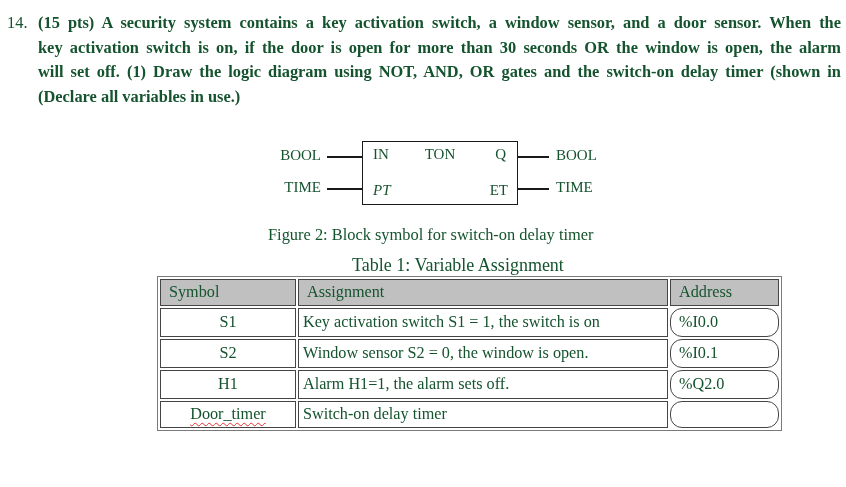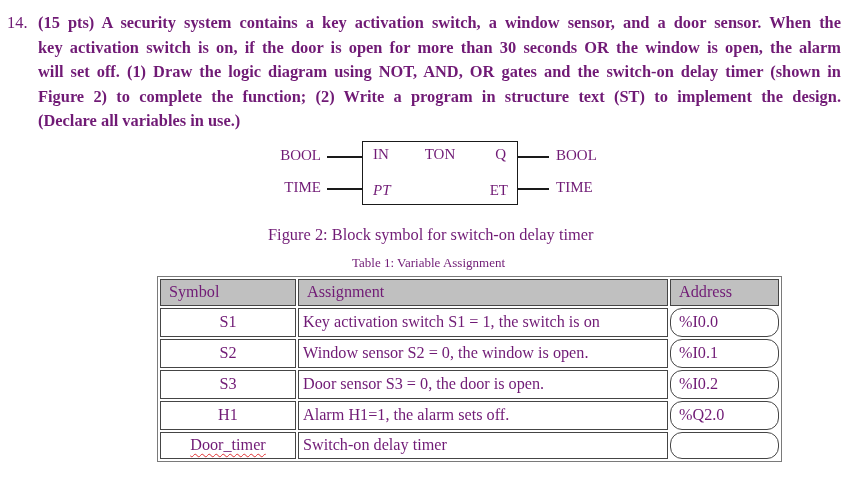--- a/index.html
+++ b/index.html
@@ -3,21 +3,21 @@
 <meta charset="utf-8">
 <style>
   * { margin: 0; padding: 0; box-sizing: border-box; }
   html, body { background: #ffffff; }
   .page {
     position: relative;
     width: 846px;
     height: 487px;
     background: #ffffff;
     font-family: "Liberation Serif", "DejaVu Serif", serif;
-    color: #701a75;
+    color: #14532d;
     overflow: hidden;
   }
 
   
   .para {
     position: absolute;
     left: 7px; top: 11px;
     width: 834px;
     font-size: 16.4px;
     line-height: 24.5px;
@@ -71,21 +71,21 @@
   .fig-caption {
     position: absolute;
     left: 268px; top: 225px;
     font-size: 16.4px;
   }
 
   
   .tbl-caption {
     position: absolute;
     left: 352px; top: 255px;
-    font-size: 13px;
+    font-size: 18px;
   }
   table.vars {
     position: absolute;
     left: 157px; top: 276px;
     width: 625px;
     table-layout: fixed;
     border-collapse: separate;
     border-spacing: 2px;
     border: 1px solid #7a7a7a;
     font-size: 16.2px;
@@ -118,21 +118,20 @@
 </head>
 <body>
 
 <div class="page">
 
   <div class="para">
     <span class="num">14.</span>
     <div class="pline">(15 pts) A security system contains a key activation switch, a window sensor, and a door sensor. When the</div>
     <div class="pline">key activation switch is on, if the door is open for more than 30 seconds OR the window is open, the alarm</div>
     <div class="pline">will set off. (1) Draw the logic diagram using NOT, AND, OR gates and the switch-on delay timer (shown in</div>
-    <div class="pline">Figure 2) to complete the function; (2) Write a program in structure text (ST) to implement the design.</div>
     <div class="pline last">(Declare all variables in use.)</div>
   </div>
 
   <div class="ton-box">
     <span class="port port-in">IN</span>
     <span class="port port-ton">TON</span>
     <span class="port port-q">Q</span>
     <span class="port port-pt">PT</span>
     <span class="port port-et">ET</span>
   </div>
@@ -165,25 +164,20 @@
       <td class="sym">S1</td>
       <td class="asg">Key activation switch S1 = 1, the switch is on</td>
       <td class="adr">%I0.0</td>
     </tr>
     <tr>
       <td class="sym">S2</td>
       <td class="asg">Window sensor S2 = 0, the window is open.</td>
       <td class="adr">%I0.1</td>
     </tr>
     <tr>
-      <td class="sym">S3</td>
-      <td class="asg">Door sensor S3 = 0, the door is open.</td>
-      <td class="adr">%I0.2</td>
-    </tr>
-    <tr>
       <td class="sym">H1</td>
       <td class="asg">Alarm H1=1, the alarm sets off.</td>
       <td class="adr">%Q2.0</td>
     </tr>
     <tr>
       <td class="sym">
         <span class="squiggly">Door_timer</span>
       </td>
       <td class="asg">Switch-on delay timer</td>
       <td class="adr"></td>

